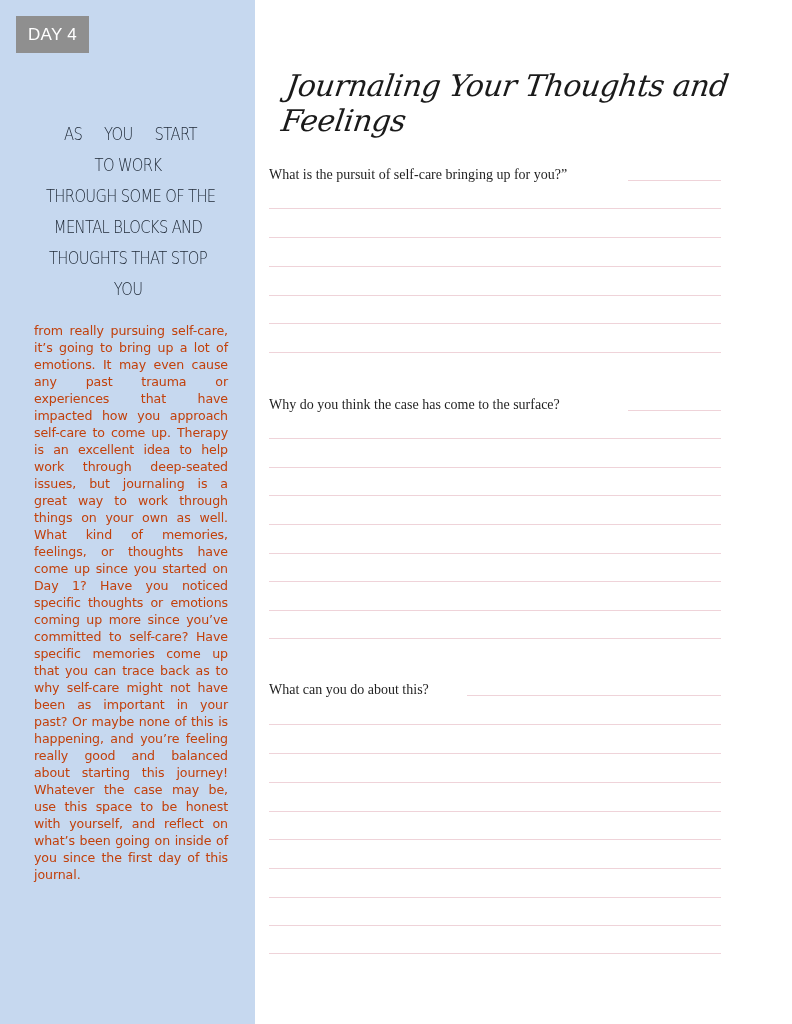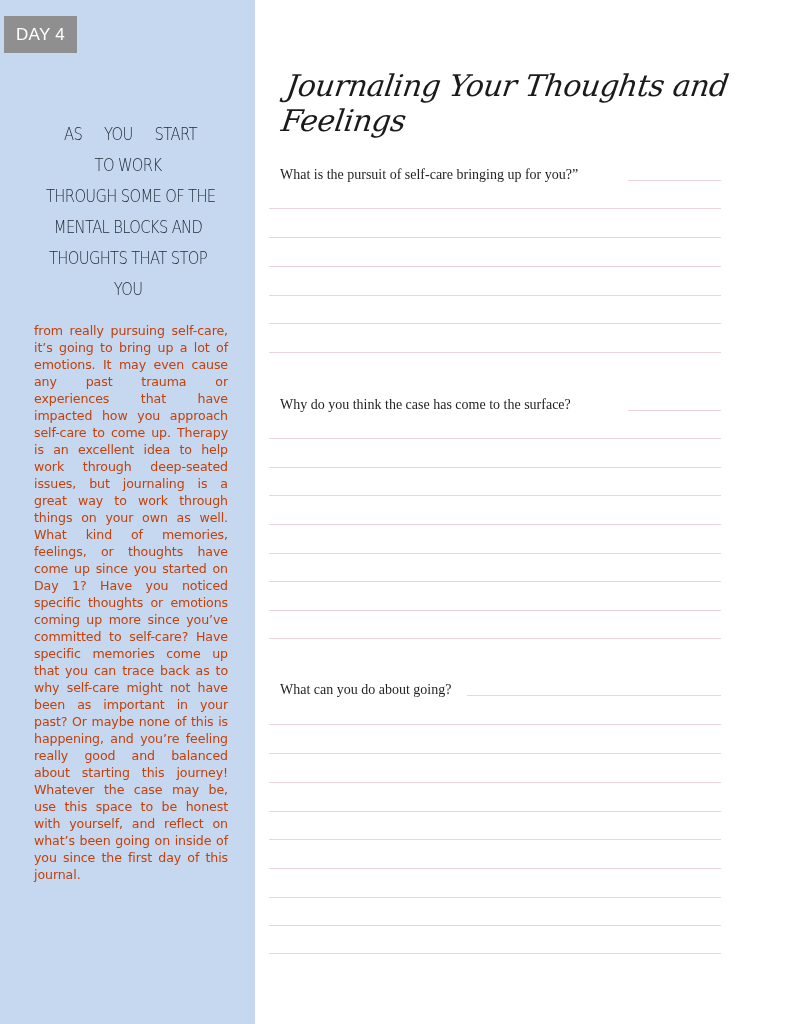--- a/index.html
+++ b/index.html
@@ -4,21 +4,21 @@
   <style>
     * { margin: 0; padding: 0; box-sizing: border-box; }
     html, body { width: 792px; height: 1024px; background: #ffffff; overflow: hidden; }
     body { position: relative; font-family: "Liberation Sans", sans-serif; }
 
     .sidebar {
       position: absolute; left: 0; top: 0; width: 255px; height: 1024px;
       background: #c6d8ef;
     }
     .day-badge {
-      position: absolute; left: 4px; top: 16px; width: 73px; height: 37px;
+      position: absolute; left: 16px; top: 16px; width: 73px; height: 37px;
       background: #8f8f8f; color: #ffffff;
       font-family: "Liberation Sans", sans-serif; font-size: 17px;
       line-height: 37px; text-align: center; letter-spacing: 0.3px;
     }
     .intro-heading {
       position: absolute; left: 28px; top: 118px; width: 200px;
       font-family: "DejaVu Sans", sans-serif; font-weight: 300;
       font-size: 18px; line-height: 31px; color: #1c2633;
       text-align: center; letter-spacing: -0.8px;
       transform: scaleX(0.82); transform-origin: center top;
@@ -33,21 +33,21 @@
     }
 
     .title {
       position: absolute; left: 285px; top: 68px; width: 460px; height: 60px;
       font-family: "DejaVu Serif", serif; font-style: italic;
       font-size: 30px; color: #1a1a1a; letter-spacing: -0.5px;
       transform: skewX(-8deg);
     }
 
     .question {
-      position: absolute; left: 280px; height: 20px;
+      position: absolute; left: 269px; height: 20px;
       font-family: "Liberation Serif", serif; font-size: 14px; color: #1f1f1f;
       white-space: nowrap;
     }
     .q-tail {
       position: absolute; height: 1px; background: #efd3d9;
     }
     .rule {
       position: absolute; left: 269px; width: 452px; height: 1px; background: #efd3d9;
     }
   </style>
@@ -88,21 +88,21 @@
 <div class="q-tail" style="top:410px; left:628px; width:93px;"></div>
 <div class="rule" style="top:438px;"></div>
 <div class="rule" style="top:467px;"></div>
 <div class="rule" style="top:495px;"></div>
 <div class="rule" style="top:524px;"></div>
 <div class="rule" style="top:553px;"></div>
 <div class="rule" style="top:581px;"></div>
 <div class="rule" style="top:610px;"></div>
 <div class="rule" style="top:638px;"></div>
 
-<div class="question" style="top:682px;">What can you do about going?</div>
+<div class="question" style="top:682px;">What can you do about this?</div>
 <div class="q-tail" style="top:695px; left:467px; width:254px;"></div>
 <div class="rule" style="top:724px;"></div>
 <div class="rule" style="top:753px;"></div>
 <div class="rule" style="top:782px;"></div>
 <div class="rule" style="top:811px;"></div>
 <div class="rule" style="top:839px;"></div>
 <div class="rule" style="top:868px;"></div>
 <div class="rule" style="top:897px;"></div>
 <div class="rule" style="top:925px;"></div>
 <div class="rule" style="top:953px;"></div>

